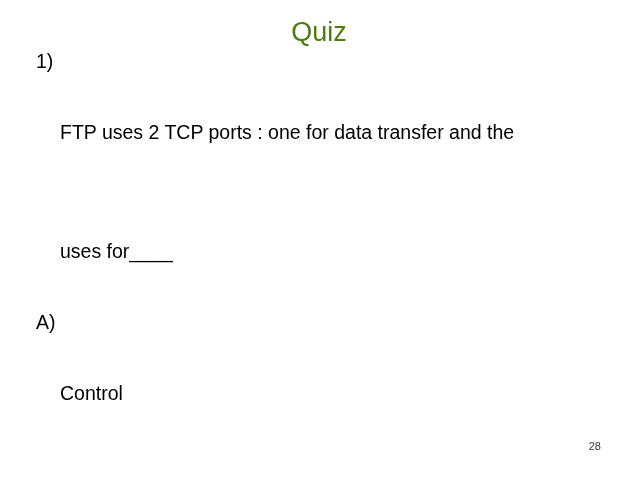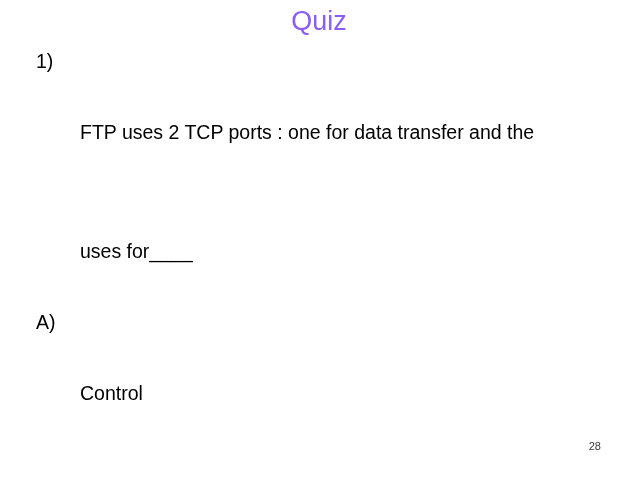--- a/index.html
+++ b/index.html
@@ -18,28 +18,28 @@
   }
 
   .slide {
     position: absolute;
     inset: 0;
     background: #ffffff;
   }
 
   .slide-title {
     position: absolute;
-    top: 5px;
+    top: 16px;
     left: 0;
     width: 638px;
     text-align: center;
     font-size: 27px;
     line-height: 32px;
     font-weight: 400;
-    color: #8b5cf6;
+    color: #4d7c0f;
     letter-spacing: 0px;
   }
 
   .quiz-body {
     position: absolute;
     top: 50px;
     left: 0;
     width: 638px;
   }
 
@@ -61,21 +61,21 @@
     position: absolute;
     left: 36px;
     top: 0;
     font-size: 19.5px;
     line-height: 23.7px;
     white-space: pre;
   }
 
   .line-text {
     display: block;
-    margin-left: 80px;
+    margin-left: 60px;
     white-space: pre;
   }
   .spacer-md {
     height: 33px;
   }
 
   .page-number {
     position: absolute;
     right: 37px;
     bottom: 26px;

